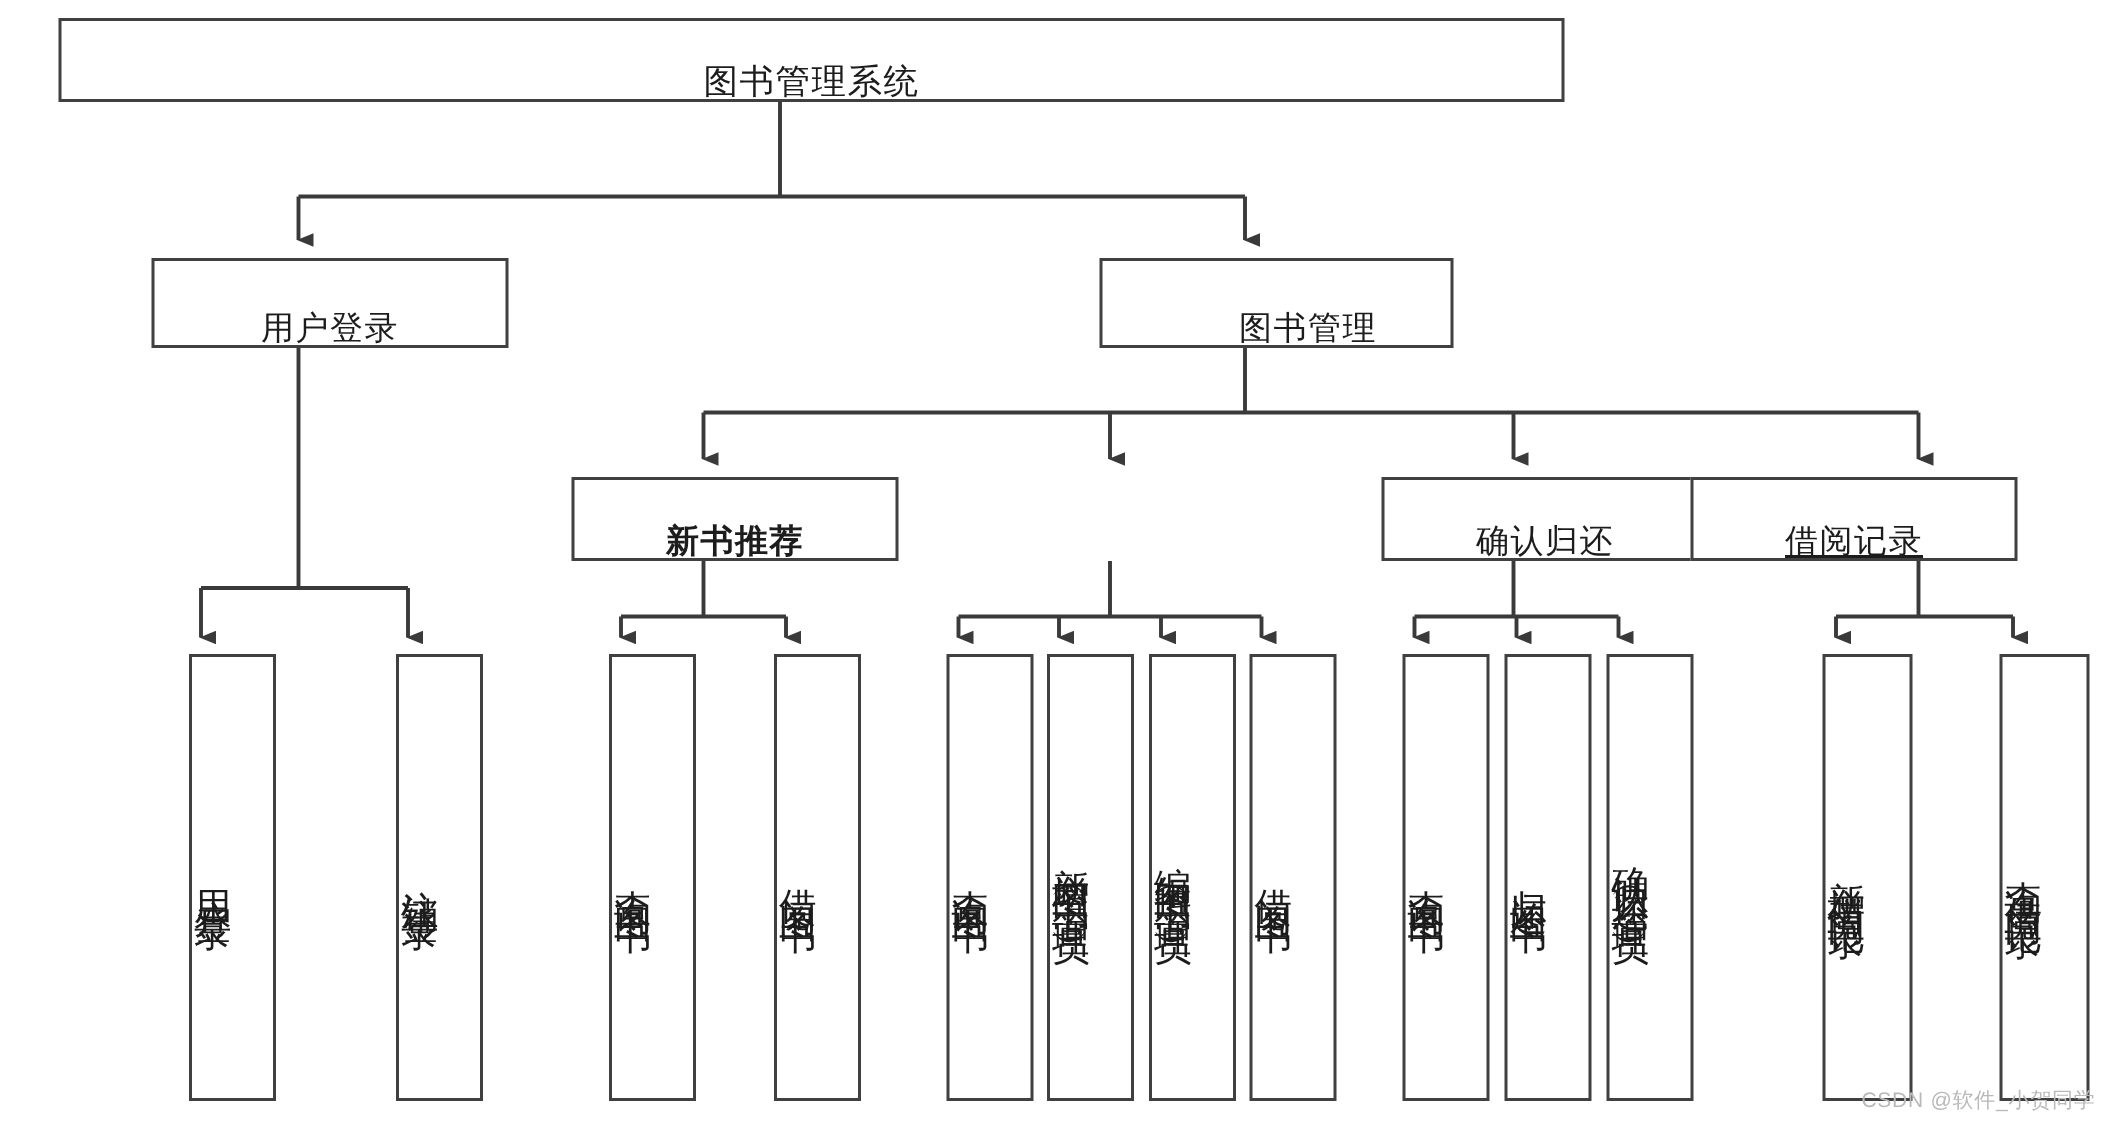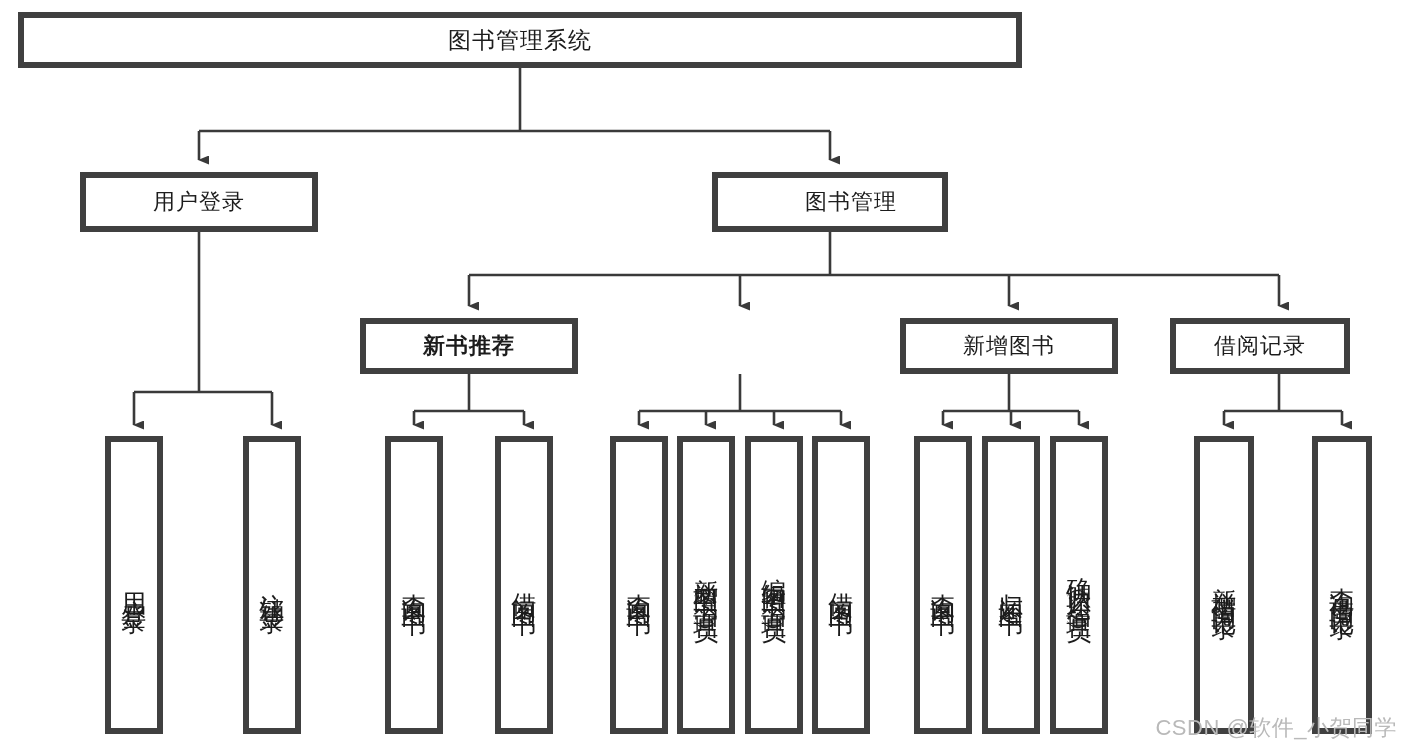--- a/index.html
+++ b/index.html
@@ -1,26 +1,26 @@
 <!DOCTYPE html>
 <html><head>
 <meta charset="utf-8">
 <style>
   html,body{margin:0;padding:0;background:#ffffff;}
   body{width:1405px;height:747px;font-family:"Liberation Sans","DejaVu Sans",sans-serif;}
   #stage{position:relative;width:1405px;height:747px;overflow:hidden;background:#fff;}
   svg.wires{position:absolute;left:0;top:0;width:1405px;height:747px;pointer-events:none;}
-  .node{position:absolute;box-sizing:border-box;background:#ffffff;border:6px solid #404040;
-        display:flex;align-items:center;justify-content:center;color:#1c1c1c;}
+  .node{position:absolute;box-sizing:border-box;background:#ffffff;border:2px solid #404040;
+        display:flex;align-items:flex-end;justify-content:center;color:#1c1c1c;margin-left:21px;}
   .node.h{font-size:22px;letter-spacing:1px;line-height:1;}
   .node.v{writing-mode:vertical-rl;text-orientation:upright;font-size:25px;
           letter-spacing:6px;line-height:1.05;padding:4px 0;white-space:nowrap;}
   .node.v .vt{writing-mode:vertical-rl;text-orientation:upright;}
   #root{font-size:23px;}
-  .wm{position:absolute;right:8px;bottom:4px;font-size:22px;color:#b9b9b9;
+  .wm{position:absolute;right:8px;bottom:4px;font-size:14px;color:#b9b9b9;
       letter-spacing:.5px;white-space:nowrap;}
 </style>
 </head>
 <body>
 
 <div id="stage">
 
   <svg class="wires" viewBox="0 0 1405 747" xmlns="http://www.w3.org/2000/svg">
     <defs>
       <marker id="ah" markerWidth="9" markerHeight="11" refX="4.5" refY="10" orient="auto" markerUnits="userSpaceOnUse">
@@ -79,23 +79,23 @@
     <span>用户登录</span>
   </div>
   <div class="node h" style="left:712px;top:172px;width:236px;height:60px;padding-left:42px;">
     <span>图书管理</span>
   </div>
 
   <div class="node h" style="left:360px;top:318px;width:218px;height:56px;font-weight:bold;">
     <span>新书推荐</span>
   </div>
   <div class="node h" style="left:900px;top:318px;width:218px;height:56px;">
-    <span>新增图书</span>
+    <span>确认归还</span>
   </div>
-  <div class="node h" style="left:1170px;top:318px;width:180px;height:56px;">
+  <div class="node h" style="left:1106px;top:318px;width:218px;height:56px;text-decoration:underline;">
     <span>借阅记录</span>
   </div>
 
   <div class="node v" style="left:105px;top:436px;width:58px;height:298px;">
     <span class="vt">用户登录</span>
   </div>
   <div class="node v" style="left:243px;top:436px;width:58px;height:298px;">
     <span class="vt">注销登录</span>
   </div>
 

